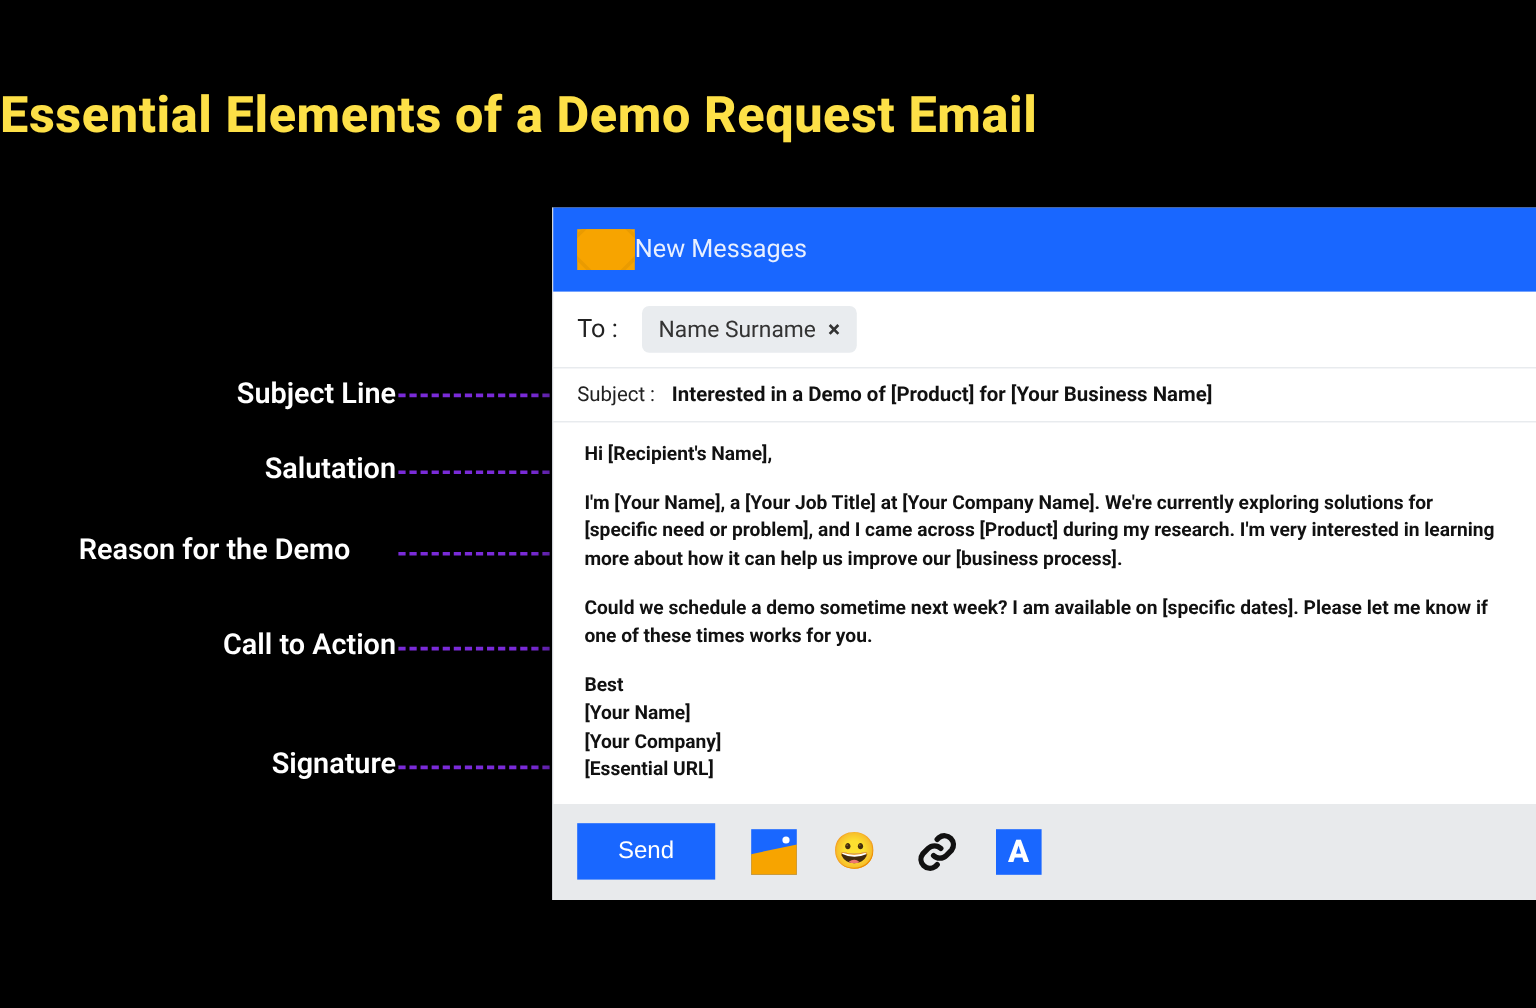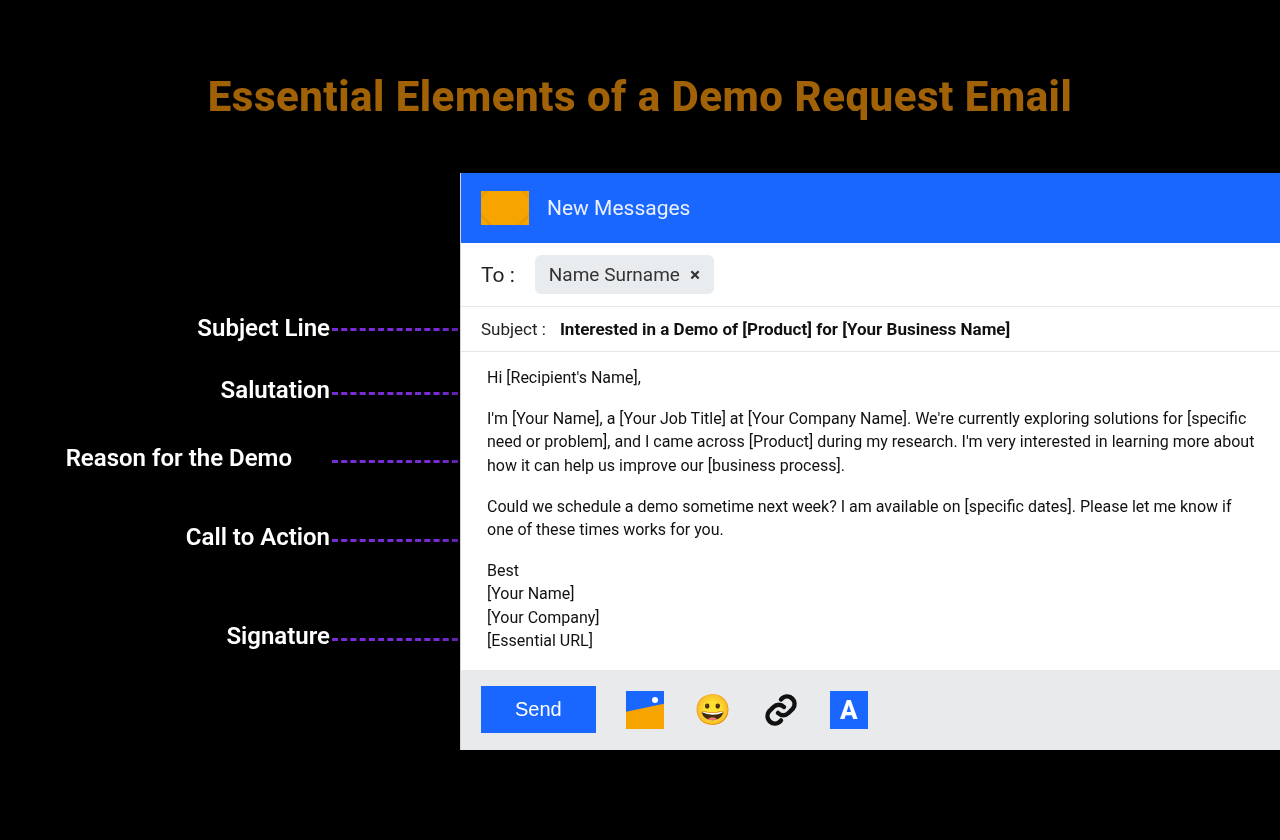--- a/index.html
+++ b/index.html
@@ -1,54 +1,54 @@
 <!DOCTYPE html>
 <html><head>
 <meta charset="utf-8">
 <style>
   * { margin: 0; padding: 0; box-sizing: border-box; }
   html, body { width: 1280px; height: 840px; background: #000; font-family: -apple-system, BlinkMacSystemFont, "Segoe UI", Roboto, Helvetica, Arial, sans-serif; overflow: hidden; }
   .stage { position: relative; width: 1280px; height: 840px; }
 
-  .title { position: absolute; top: 72px; left: 0; right: 0; text-align: center; color: #a16207; font-weight: 800; font-size: 42px; letter-spacing: .5px; }
+  .title { position: absolute; top: 72px; left: 0; right: 0; text-align: left; color: #fde047; font-weight: 800; font-size: 42px; letter-spacing: .5px; }
 
   
   .label { position: absolute; color: #fff; font-weight: 600; font-size: 24px; right: 950px; text-align: right; white-space: nowrap; }
   .label.subject   { top: 314px; margin-left: 28px; }
   .label.salute    { top: 376px; }
   .label.reason    { top: 444px; right: 988px; }
   .label.cta       { top: 523px; }
   .label.sign      { top: 622px; }
 
   
   .dash { position: absolute; height: 0; border-top: 3px dashed #7a2bd8; }
   .dash.subject { top: 328px; left: 332px; width: 126px; }
   .dash.salute  { top: 392px; left: 332px; width: 126px; }
   .dash.reason  { top: 460px; left: 332px; width: 126px; }
   .dash.cta     { top: 539px; left: 332px; width: 126px; }
   .dash.sign    { top: 638px; left: 332px; width: 126px; }
 
   
   .email { position: absolute; left: 460px; top: 173px; width: 820px; background: #fff; box-shadow: -4px 6px 18px rgba(0,0,0,.45); border-left: 1px solid #cfd3d8; }
-  .email .bar { background: #1967ff; height: 70px; display: flex; align-items: center; gap: 18px; padding-left: 20px; }
+  .email .bar { background: #1967ff; height: 70px; display: flex; align-items: center; padding-left: 20px; }
   .env-icon { width: 48px; height: 34px; background: #f7a400; position: relative; overflow: hidden; }
   .env-icon::before { content: ""; position: absolute; left: 50%; top: -10px; width: 44px; height: 44px; background: #f7a400; transform: translateX(-50%) rotate(45deg); border: 3px solid rgba(0,0,0,.05); }
   .bar-title { color: #e9f0ff; font-size: 21px; font-weight: 400; }
 
   .row { display: flex; align-items: center; padding: 12px 20px; border-bottom: 1px solid #e3e6ea; }
   .row.to { gap: 20px; }
   .to-label { font-size: 21px; color: #222; }
   .chip { background: #e9ecef; border-radius: 6px; padding: 8px 14px; display: inline-flex; align-items: center; gap: 10px; color: #333; font-size: 19px; }
   .chip .x { font-weight: 700; }
 
   .row.subject { gap: 14px; align-items: baseline; }
   .subject-label { font-size: 17px; color: #222; }
   .subject-text { font-size: 17px; font-weight: 700; color: #111; }
 
-  .body { padding: 14px 24px 18px 26px; font-size: 16px; color: #111; font-weight: 400; line-height: 1.45; }
+  .body { padding: 14px 24px 18px 26px; font-size: 16px; color: #111; font-weight: 700; line-height: 1.45; }
   .body p + p { margin-top: 18px; }
 
   .toolbar { background: #e8eaec; height: 80px; display: flex; align-items: center; gap: 30px; padding-left: 20px; }
   .send-btn { background: #1967ff; color: #fff; font-size: 20px; padding: 12px 34px; border: none; cursor: pointer; text-align: center; }
 
   .tb-icon { width: 38px; height: 38px; display: inline-flex; align-items: center; justify-content: center; }
   .pic-icon { background: #1967ff; position: relative; overflow: hidden; }
   .pic-icon::after { content: ""; position: absolute; bottom: -8px; left: -6px; width: 60px; height: 30px; background: #f7a400; transform: rotate(-12deg); }
   .pic-icon::before { content: ""; position: absolute; top: 6px; right: 6px; width: 6px; height: 6px; background: #fff; border-radius: 50%; }
 

